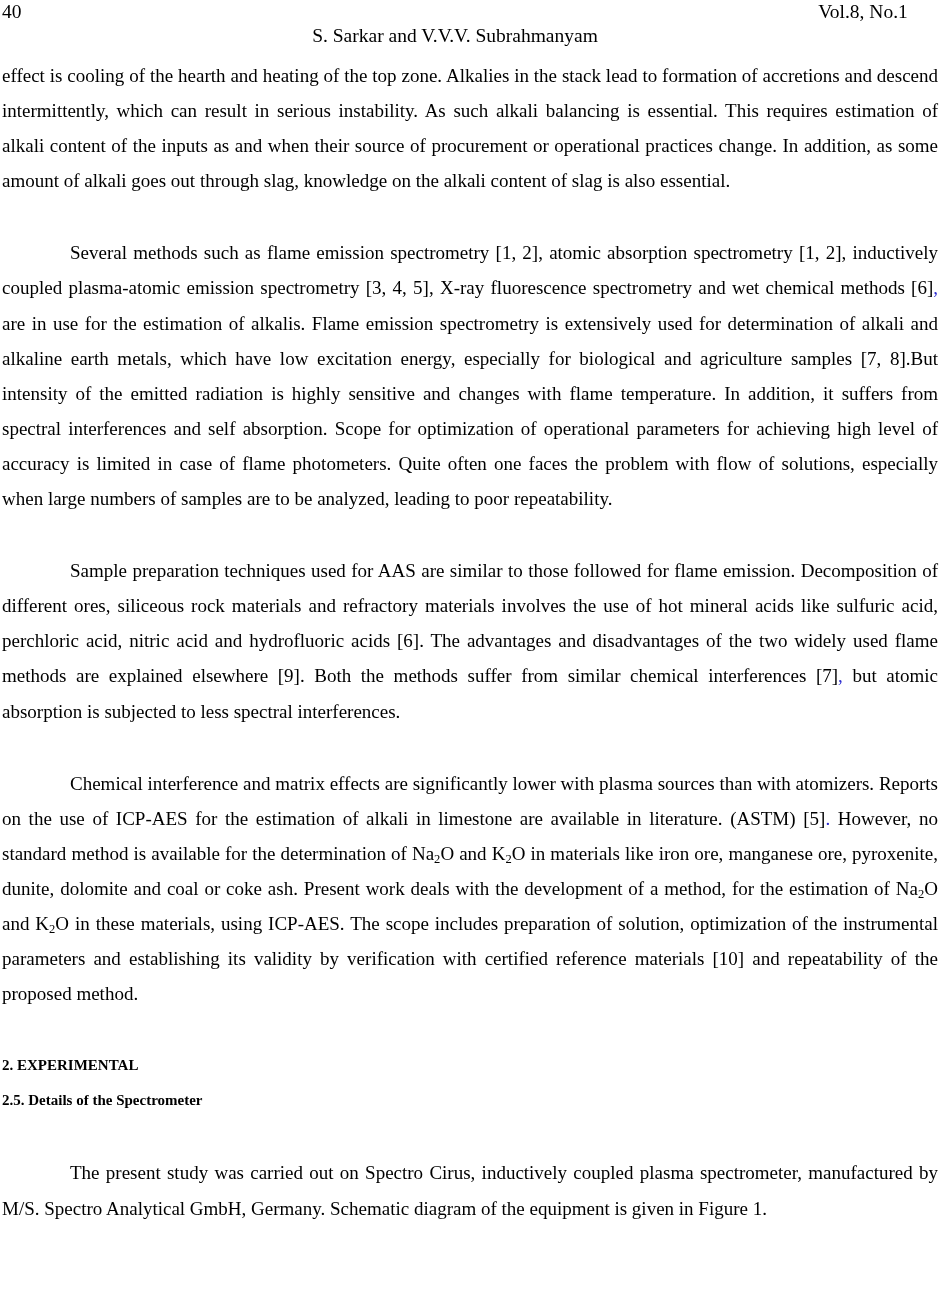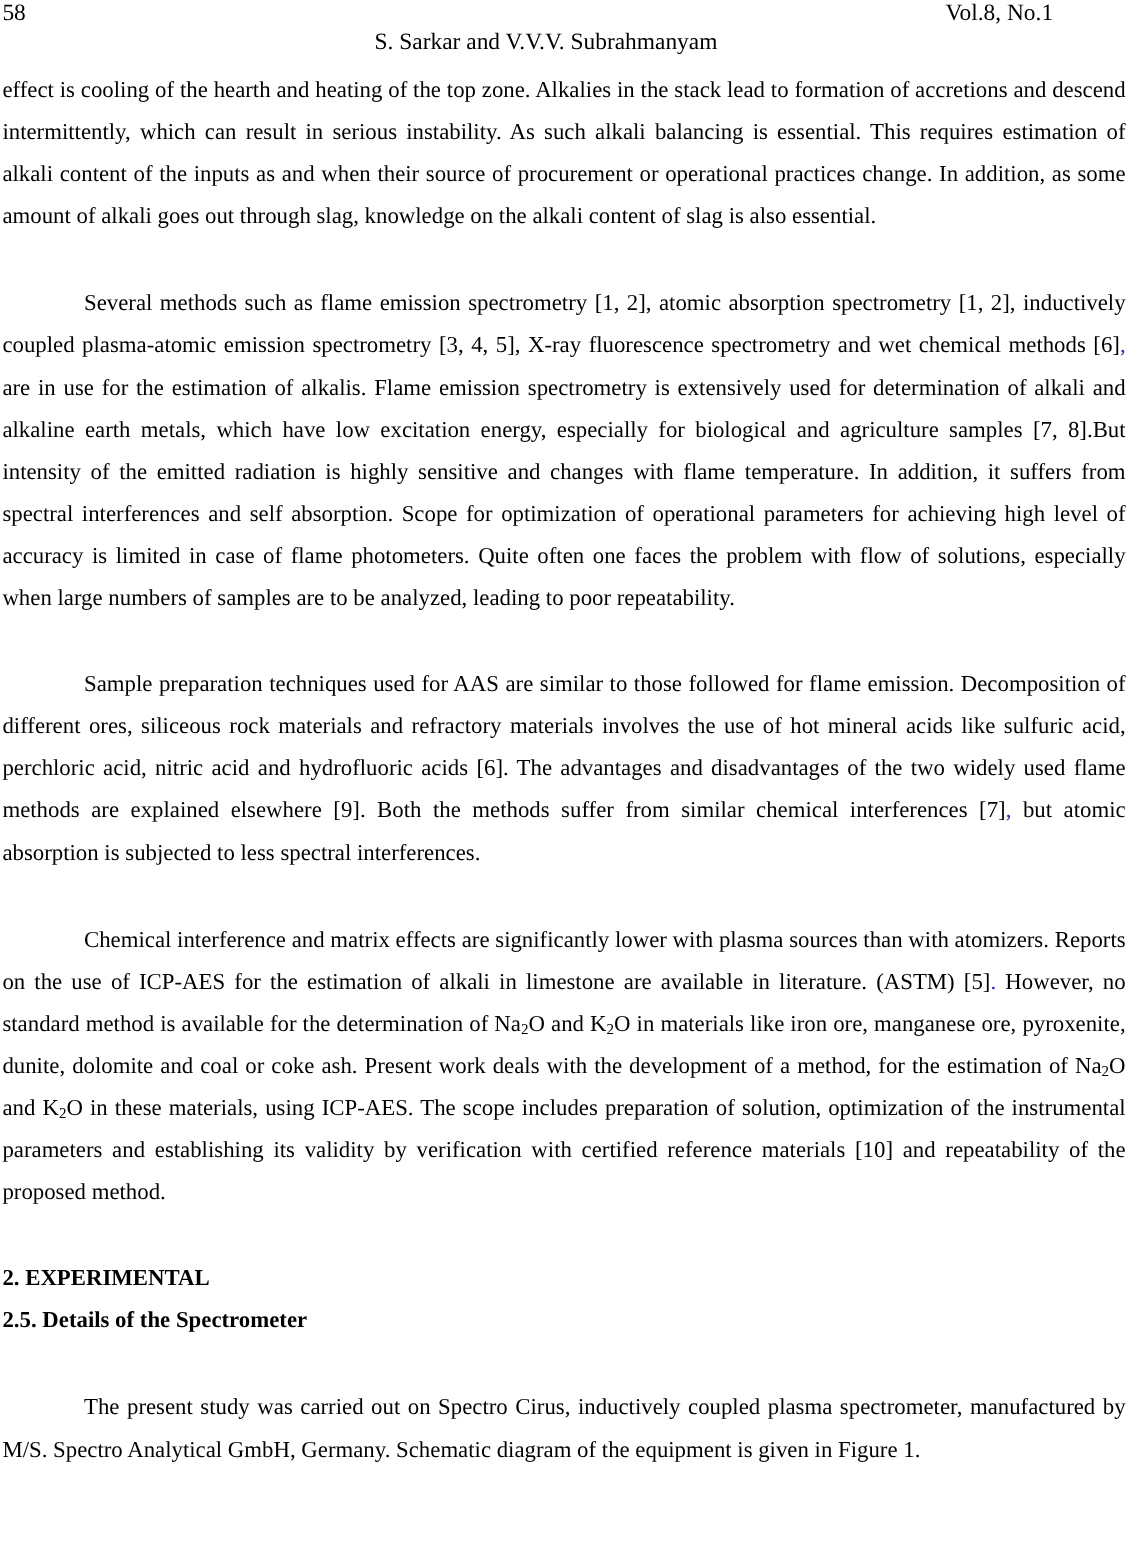--- a/index.html
+++ b/index.html
@@ -38,21 +38,21 @@
     text-align: left;
     padding-left: 2px;
   }
   .hdr-center {
     flex: 1 1 auto;
     text-align: center;
     margin-top: 24px;
   }
   .hdr-right {
     width: 150px;
-    text-align: left;
+    text-align: center;
     padding-right: 2px;
   }
   .header-rule {
     position: absolute;
     top: 33px;
     left: 0;
     width: 940px;
     height: 0;
     border-top: 0 solid #000;
   }
@@ -74,21 +74,21 @@
     hyphens: none;
     white-space: normal;
   }
   p.para.indent {
     text-indent: 68px;
   }
   .gap-md { height: 37px; }
 
   h2.heading {
     margin: 0;
-    font-size: 19px;
+    font-size: 15px;
     line-height: 35.1px;
     font-weight: bold;
     text-align: left;
   }
 
   .blue {
     color: #2a2ad0;
   }
   sub {
     font-size: 0.66em;
@@ -97,21 +97,21 @@
     position: relative;
     top: 0.28em;
   }
 </style>
 </head>
 <body>
 
 <div class="page">
 
   <div class="page-header">
-    <div class="hdr-left">58</div>
+    <div class="hdr-left">40</div>
     <div class="hdr-center">S. Sarkar and V.V.V. Subrahmanyam</div>
     <div class="hdr-right">Vol.8, No.1</div>
   </div>
   <div class="header-rule"></div>
 
   <div class="body-col">
 
     <p class="para">effect is cooling of the hearth and heating of the top zone. Alkalies in the stack lead to formation of accretions and descend intermittently, which can result in serious instability.  As such alkali balancing is essential. This requires estimation of alkali content of the inputs as and when their source of procurement or operational practices change.  In addition, as some amount of alkali goes out through slag, knowledge on the alkali content of slag is also essential.</p>
 
     <div class="gap-md"></div>

